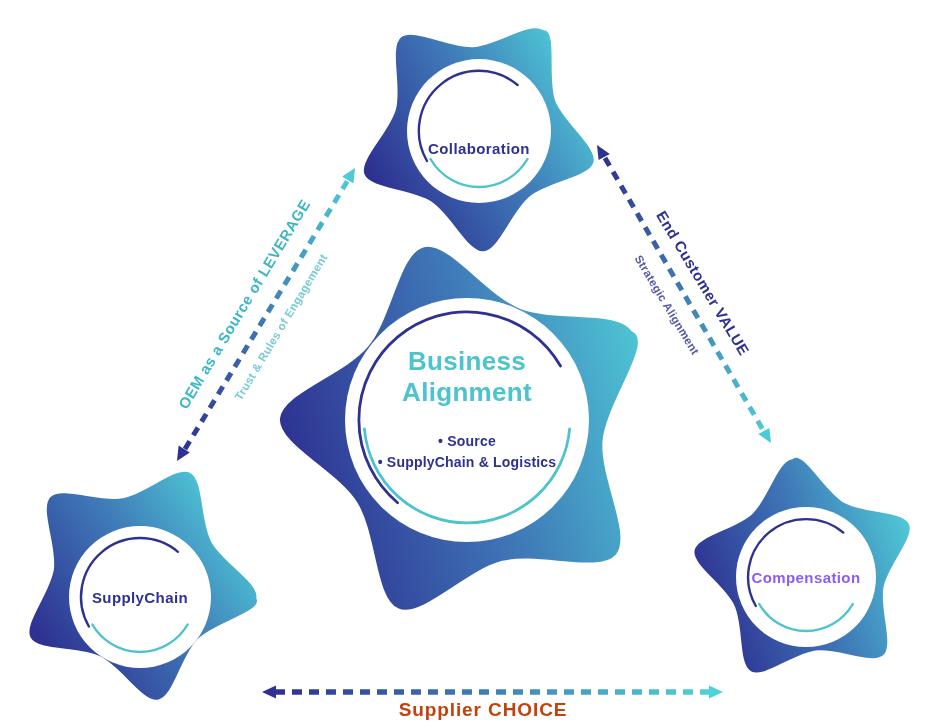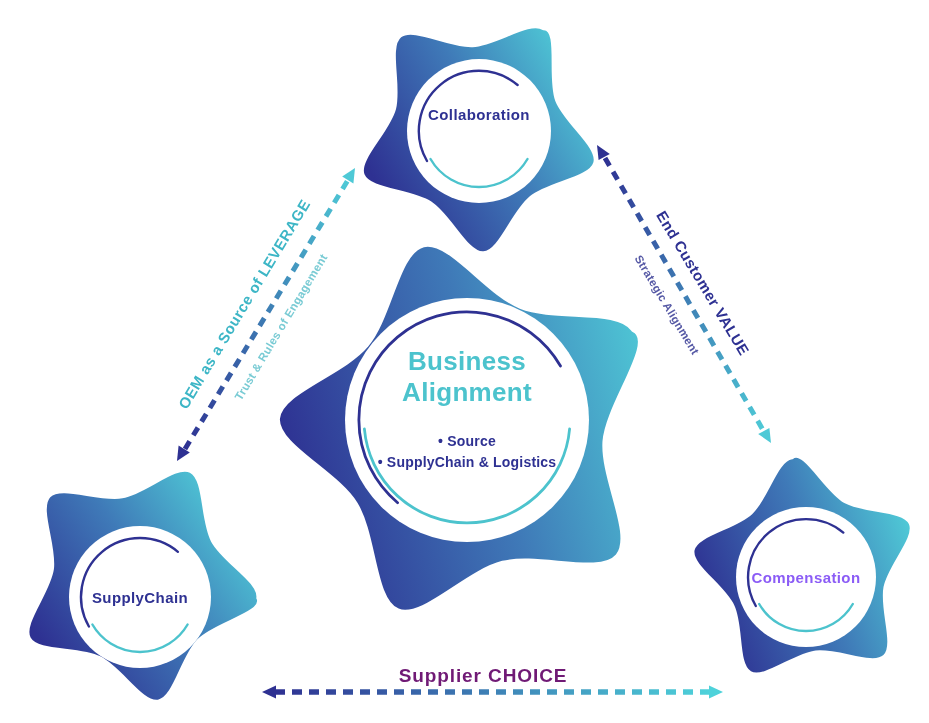--- a/index.html
+++ b/index.html
@@ -2,41 +2,41 @@
 <html><head>
 <meta charset="utf-8">
 <style>
   * { margin:0; padding:0; box-sizing:border-box; }
   html,body { background:#ffffff; }
   body { font-family:"Liberation Sans", sans-serif; }
   .stage { position:relative; width:929px; height:723px; background:#fff; overflow:hidden; }
   .stage svg { position:absolute; left:0; top:0; }
   .txt { position:absolute; transform:translate(-50%,-50%); white-space:nowrap; }
 
-  #lbl-collaboration { left:479px; top:114px; color:#2e3192; font-size:15px; font-weight:700; letter-spacing:.4px; }
+  #lbl-collaboration { left:479px; top:148px; color:#2e3192; font-size:15px; font-weight:700; letter-spacing:.4px; }
   #lbl-competition   { left:140px; top:597px; color:#2e3192; font-size:15px; font-weight:700; letter-spacing:.4px; }
   #lbl-compensation  { left:806px; top:577px; color:#8b5cf6; font-size:15px; font-weight:700; letter-spacing:.4px; }
 
   #center-title { left:467px; top:377px; width:230px; white-space:normal; text-align:center;
                   font-size:26px; font-weight:700; color:#4cc3cd; line-height:1.18; letter-spacing:.3px; }
   #center-bullets { left:467px; top:452px; text-align:center; font-size:14px; font-weight:700;
                     color:#2e3192; line-height:1.5; letter-spacing:.2px; }
 
   #edge-left-label { left:244px; top:304px; transform:translate(-50%,-50%) rotate(-59deg);
                      color:#3db6c6; font-size:15px; font-weight:700; letter-spacing:.5px; }
   #edge-left-sub   { left:281px; top:327px; transform:translate(-50%,-50%) rotate(-59deg);
                      color:#79cbd4; font-size:11.5px; font-weight:600; letter-spacing:.3px; }
 
   #edge-right-label { left:703px; top:283px; transform:translate(-50%,-50%) rotate(59deg);
                       color:#2e3192; font-size:15px; font-weight:700; letter-spacing:.5px; }
   #edge-right-sub   { left:667px; top:305px; transform:translate(-50%,-50%) rotate(59deg);
                       color:#5659a5; font-size:11.5px; font-weight:600; letter-spacing:.3px; }
 
   #edge-bottom-sub   { left:483px; top:674px; color:#4db9c5; font-size:13.5px; font-weight:700; letter-spacing:.4px; }
-  #edge-bottom-label { left:483px; top:676px; color:#701a75; font-size:19px; font-weight:700; letter-spacing:.9px;text-align:right; }
+  #edge-bottom-label { left:483px; top:710px; color:#c2410c; font-size:19px; font-weight:700; letter-spacing:.9px;text-align:right; }
 </style>
 </head>
 <body>
 
 <div class="stage">
 
   <svg width="929" height="723" viewBox="0 0 929 723">
     <defs>
       <linearGradient id="gradTop" gradientUnits="userSpaceOnUse" x1="-77.8" y1="77.8" x2="77.8" y2="-77.8">
         <stop offset="0.08" stop-color="#2e3192"></stop>

